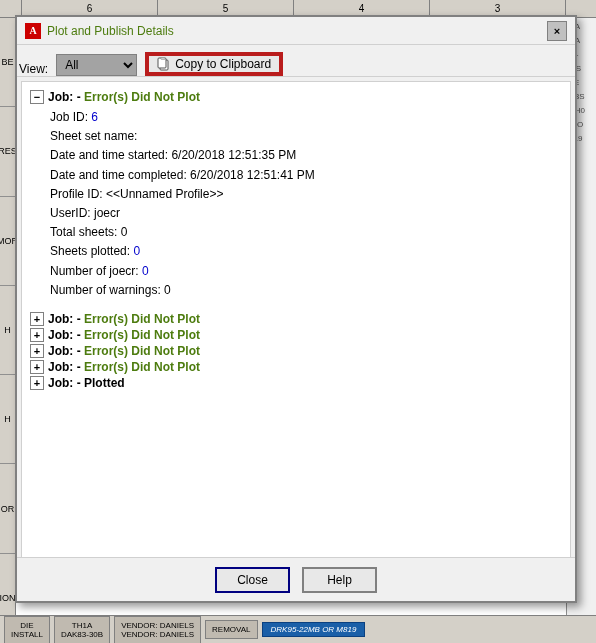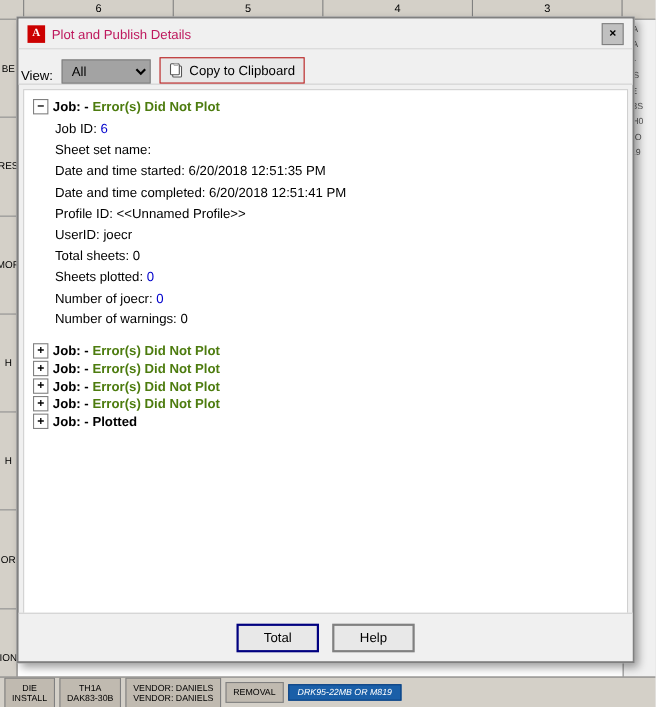--- a/index.html
+++ b/index.html
@@ -171,21 +171,21 @@
       display: flex;
       align-items: center;
       justify-content: center;
       font-family: serif;
     }
 
     .dialog-title-text {
       flex: 1;
       font-size: 12px;
       font-weight: normal;
-      color: #be185d;
+      color: #4d7c0f;
     }
 
     .dialog-close-btn {
       width: 20px;
       height: 20px;
       background: #c0c0c0;
       border: 1px solid #808080;
       display: flex;
       align-items: center;
       justify-content: center;
@@ -215,21 +215,21 @@
       font-size: 12px;
       border: 1px solid #808080;
       background: #a3a3a3;
       padding: 0 4px;
       min-width: 80px;
     }
 
     .toolbar-btn {
       height: 24px;
       background: #e8e8e8;
-      border: 1px solid #b91c1c;
+      border: 4px solid #b91c1c;
       padding: 0 8px;
       font-size: 12px;
       cursor: pointer;
       display: flex;
       align-items: center;
       gap: 4px;
     }
 
     .clipboard-icon-small {
       width: 14px;
@@ -512,16 +512,16 @@
         <span class="job-title">
           <span class="job-title-prefix">Job: - </span><span class="job-title-plotted">Plotted</span>
         </span>
       </div>
 
     </div>
 
   </div>
 
   <div class="dialog-footer">
-    <button class="footer-btn footer-btn-default">Total</button>
+    <button class="footer-btn footer-btn-default">Close</button>
     <button class="footer-btn">Help</button>
   </div>
 </div>
 
 </body></html>

